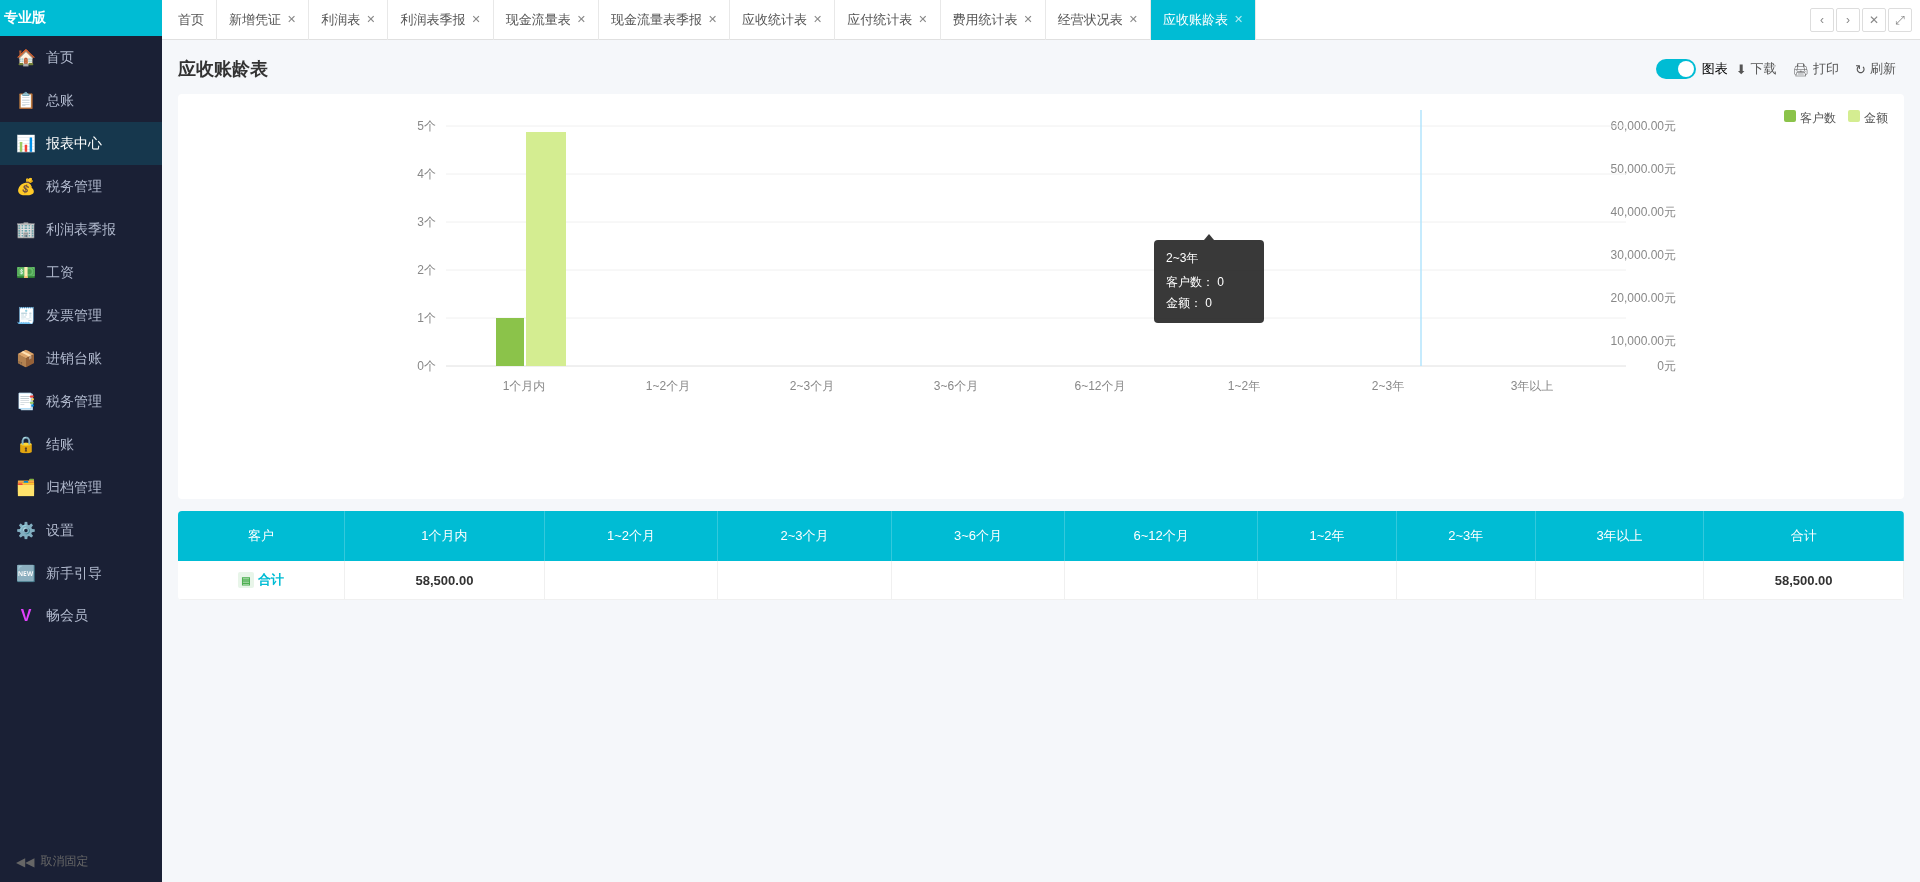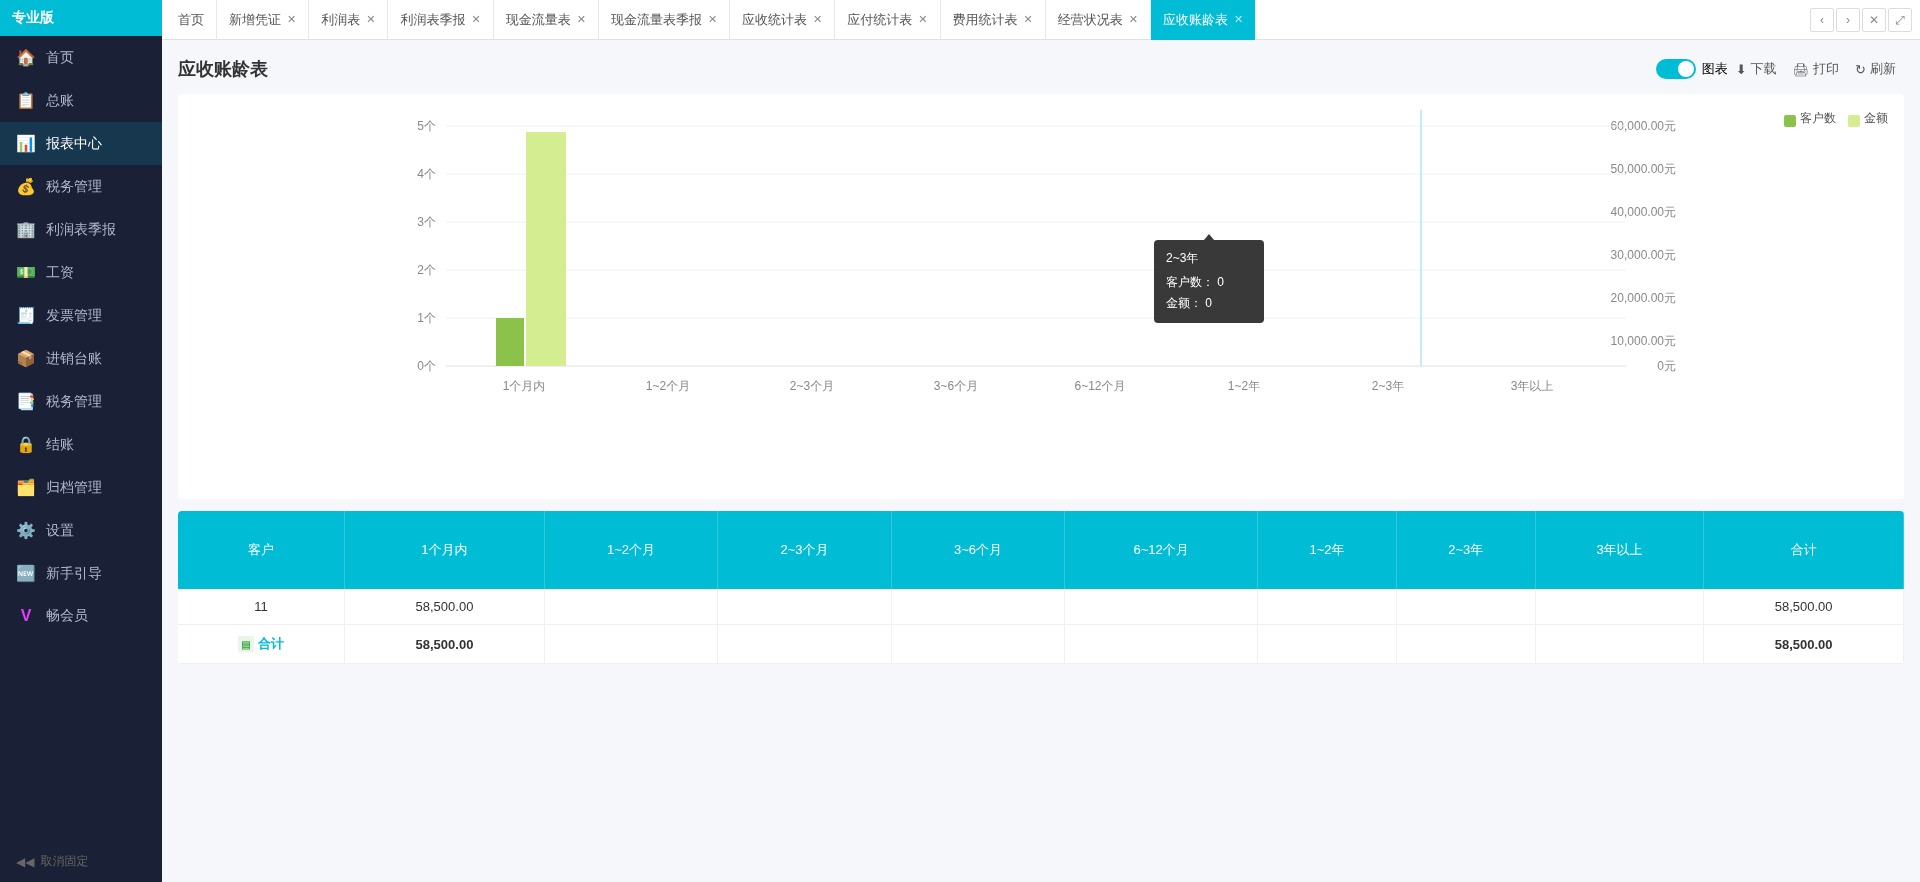--- a/index.html
+++ b/index.html
@@ -13,21 +13,21 @@
       display: flex;
       flex-direction: column;
       flex-shrink: 0;
       height: 100%;
     }
     .sidebar-logo {
       background: #00bcd4;
       height: 36px;
       display: flex;
       align-items: center;
-      padding: 0 12px;
+      padding: 0 4px;
       font-size: 14px;
       color: white;
       font-weight: bold;
     }
     .sidebar-item {
       display: flex;
       align-items: center;
       padding: 12px 16px;
       cursor: pointer;
       color: #b0b8cc;
@@ -182,21 +182,21 @@
       top: 16px;
       right: 16px;
       display: flex;
       gap: 12px;
       align-items: center;
       font-size: 12px;
       color: #555;
     }
     .legend-item {
       display: flex;
-      align-items: flex-end;
+      align-items: flex-start;
       gap: 4px;
     }
     .legend-dot {
       width: 12px;
       height: 12px;
       border-radius: 2px;
     }
 
     
     .chart-wrapper {
@@ -209,21 +209,21 @@
     .data-table {
       width: 100%;
       border-collapse: collapse;
       background: white;
       border-radius: 4px;
       overflow: hidden;
     }
     .data-table th {
       background: #00bcd4;
       color: white;
-      padding: 30px 8px;
+      padding: 16px 8px;
       text-align: center;
       font-weight: normal;
       font-size: 13px;
       border-right: 1px solid rgba(255,255,255,0.2);
     }
     .data-table td {
       padding: 10px 8px;
       text-align: center;
       font-size: 13px;
       color: #333;
@@ -507,32 +507,20 @@
           <th>2~3个月</th>
           <th>3~6个月</th>
           <th>6~12个月</th>
           <th>1~2年</th>
           <th>2~3年</th>
           <th>3年以上</th>
           <th>合计</th>
         </tr>
       </thead>
       <tbody>
-        <tr class="table-row">
-          <td>11</td>
-          <td>58,500.00</td>
-          <td></td>
-          <td></td>
-          <td></td>
-          <td></td>
-          <td></td>
-          <td></td>
-          <td></td>
-          <td>58,500.00</td>
-        </tr>
         <tr class="total-row">
           <td>
             <div class="total-label">
               <div class="total-icon">▤</div>
               <span>合计</span>
             </div>
           </td>
           <td>58,500.00</td>
           <td></td>
           <td></td>

